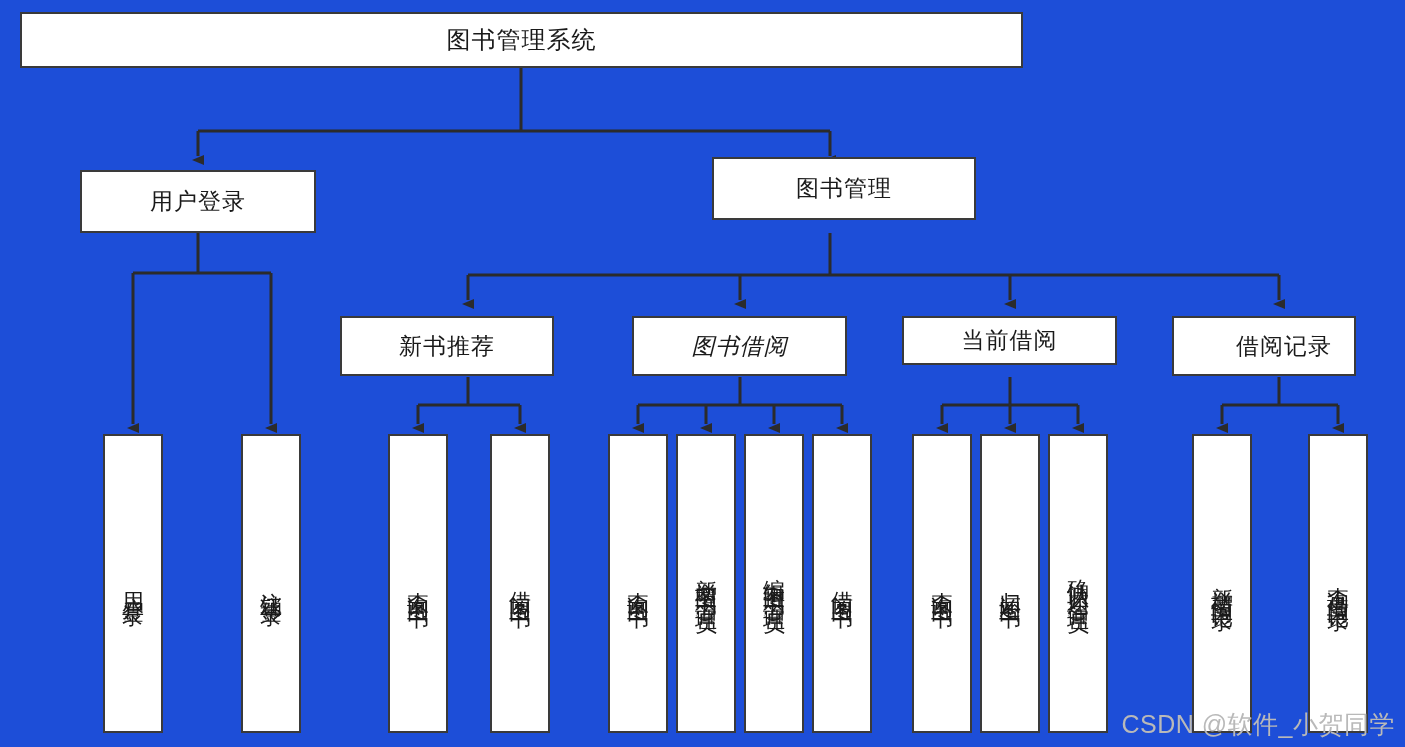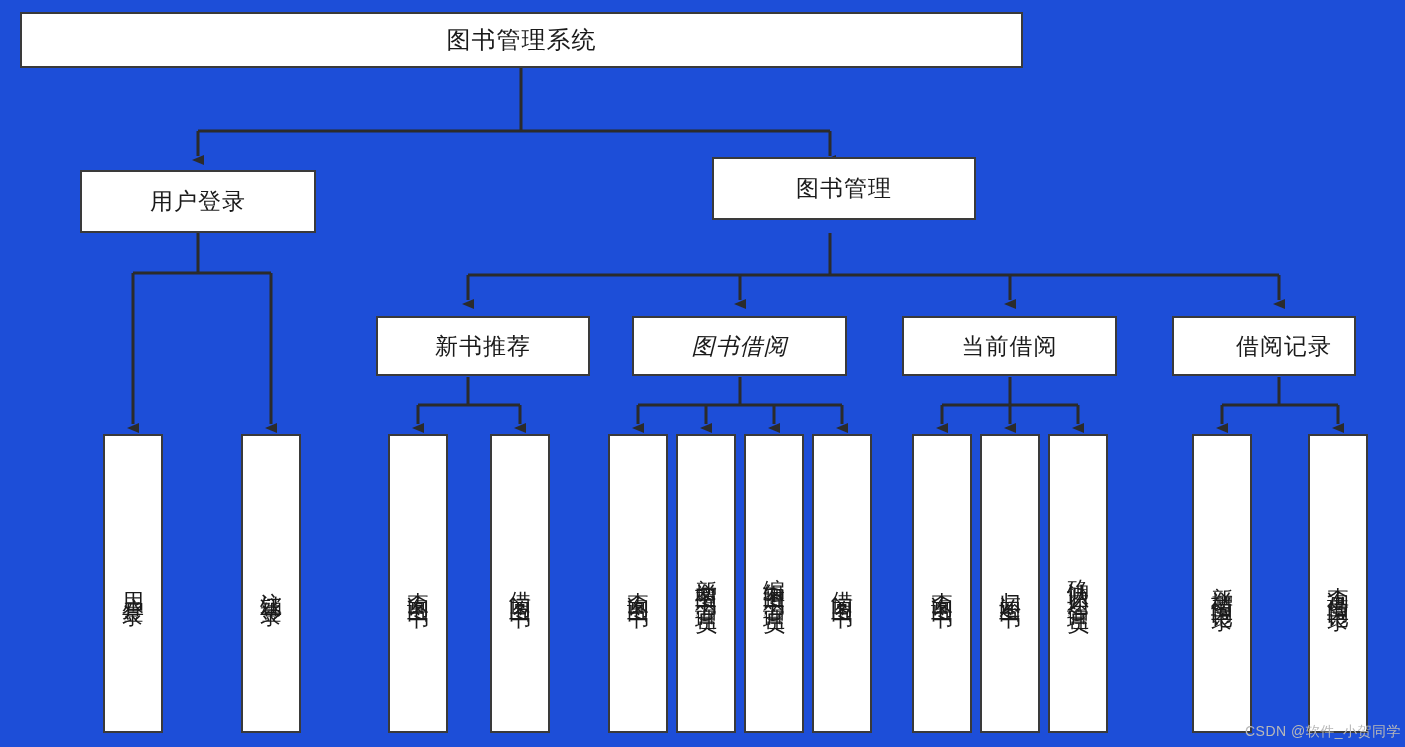--- a/index.html
+++ b/index.html
@@ -47,23 +47,23 @@
     text-orientation: upright;
     letter-spacing: 5px;
     line-height: 1;
     white-space: nowrap;
   }
   .node.root {
     font-size: 24px;
   }
   .watermark {
     position: absolute;
-    right: 4px;
+    right: 10px;
     bottom: 6px;
-    font-size: 14px;
+    font-size: 25px;
     color: #b9b9b9;
     white-space: nowrap;
     letter-spacing: 0.5px;
   }
 </style>
 </head>
 <body>
 
 <div id="canvas">
 
@@ -121,27 +121,27 @@
     <span>图书管理系统</span>
   </div>
 
   <div class="node horiz" style="left:80px; top:170px; width:236px; height:63px;">
     <span>用户登录</span>
   </div>
   <div class="node horiz" style="left:712px; top:157px; width:264px; height:63px;">
     <span>图书管理</span>
   </div>
 
-  <div class="node horiz" style="left:376px; top:316px; width:214px; height:60px;">
+  <div class="node horiz" style="left:340px; top:316px; width:214px; height:60px;">
     <span>新书推荐</span>
   </div>
   <div class="node horiz" style="left:632px; top:316px; width:215px; height:60px;font-style:italic;">
     <span>图书借阅</span>
   </div>
-  <div class="node horiz" style="left:902px; top:316px; width:215px; height:60px;font-family:Liberation Serif, serif;">
+  <div class="node horiz" style="left:902px; top:316px; width:215px; height:49px;font-family:Liberation Serif, serif;">
     <span>当前借阅</span>
   </div>
   <div class="node horiz" style="left:1172px; top:316px; width:184px; height:60px;padding-left:40px;">
     <span>借阅记录</span>
   </div>
 
   <div class="node vert" style="left:103px; top:434px; width:60px; height:299px;">
     <span class="vtext">用户登录</span>
   </div>
   <div class="node vert" style="left:241px; top:434px; width:60px; height:299px;">

